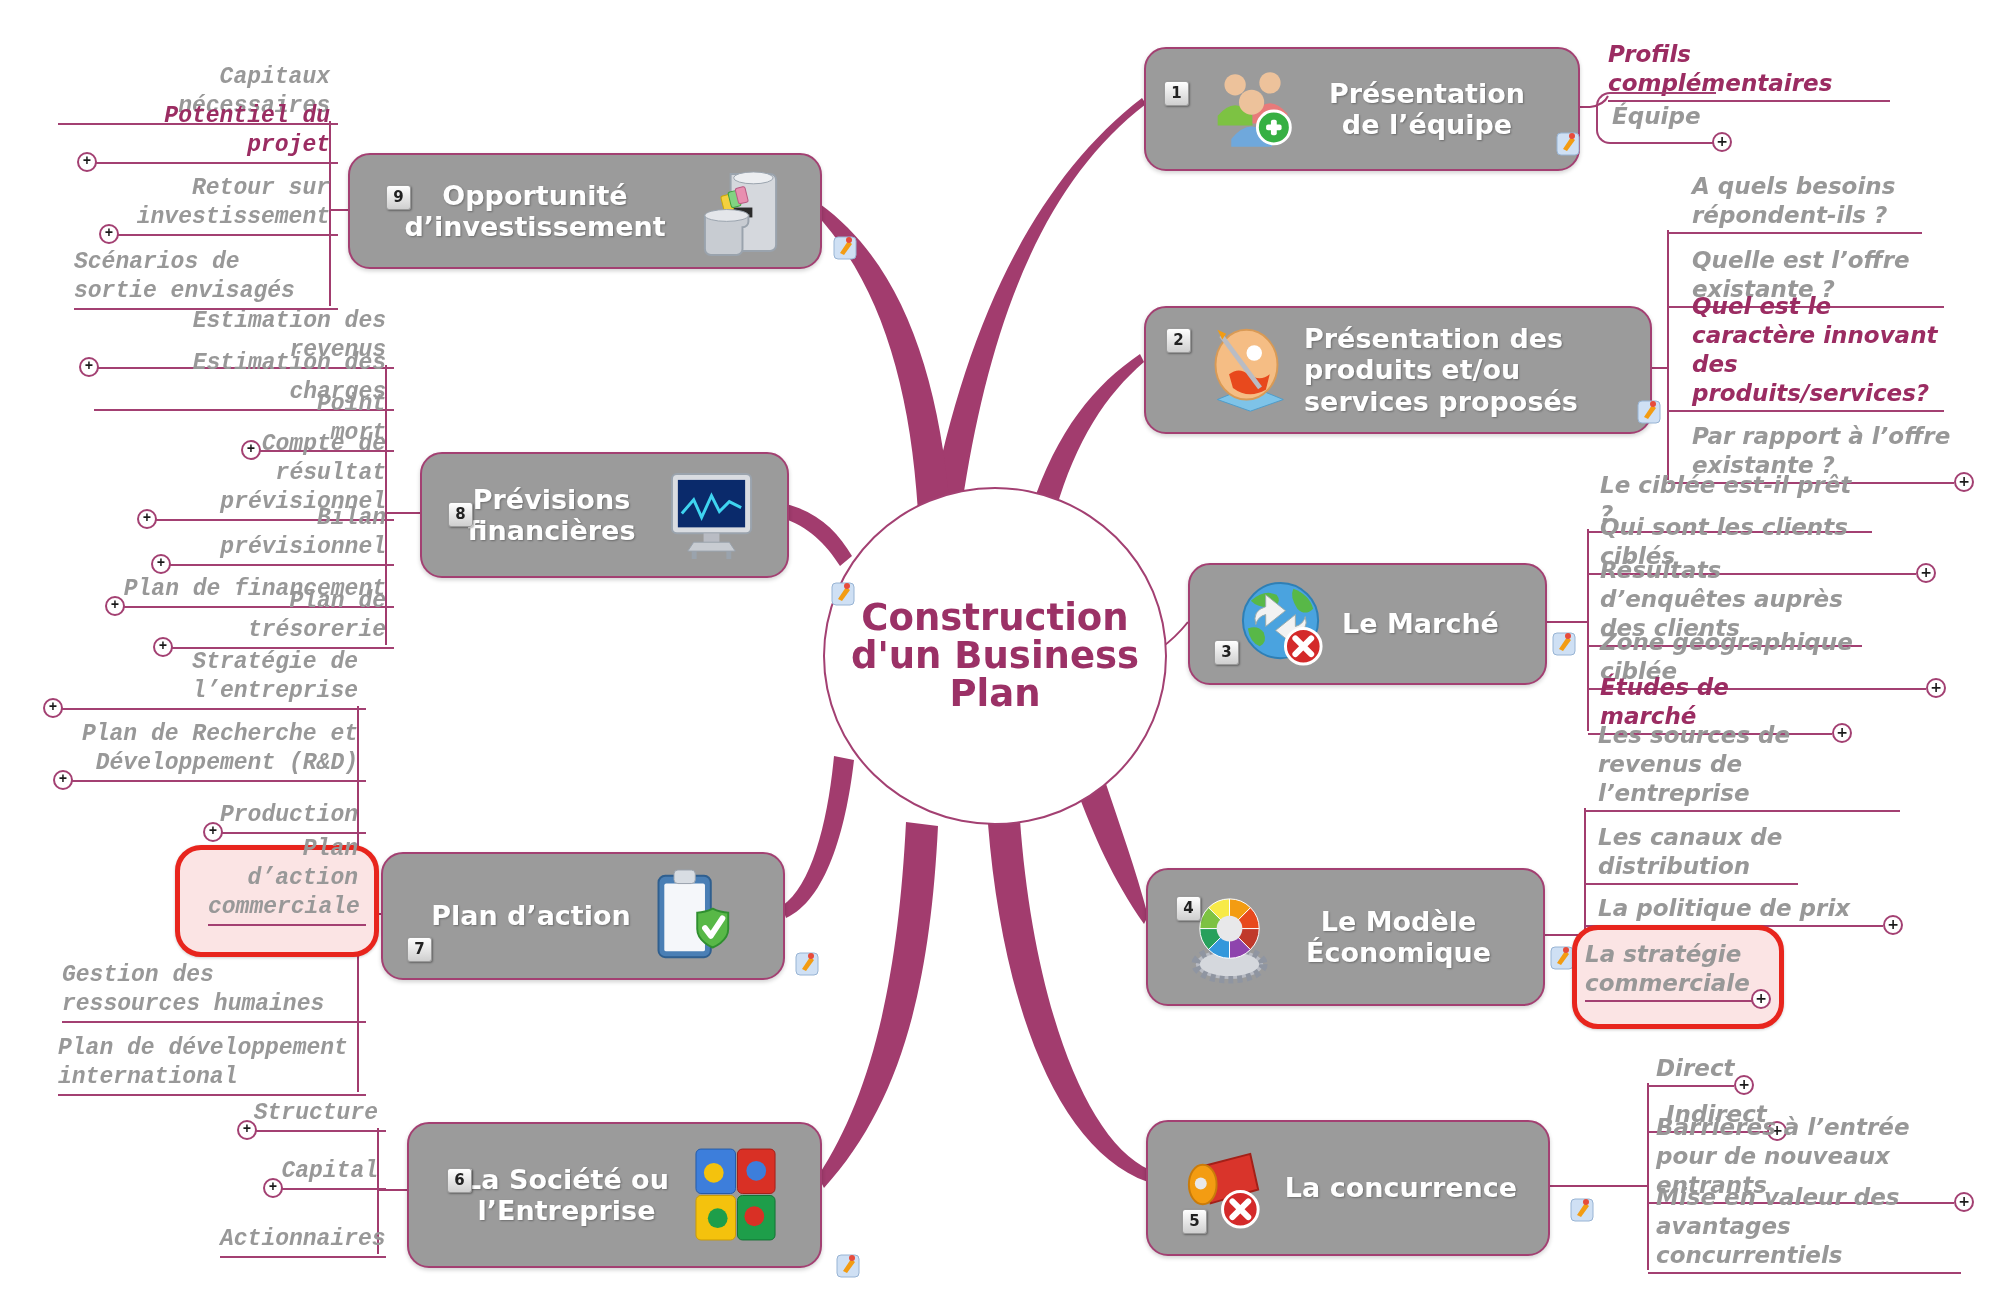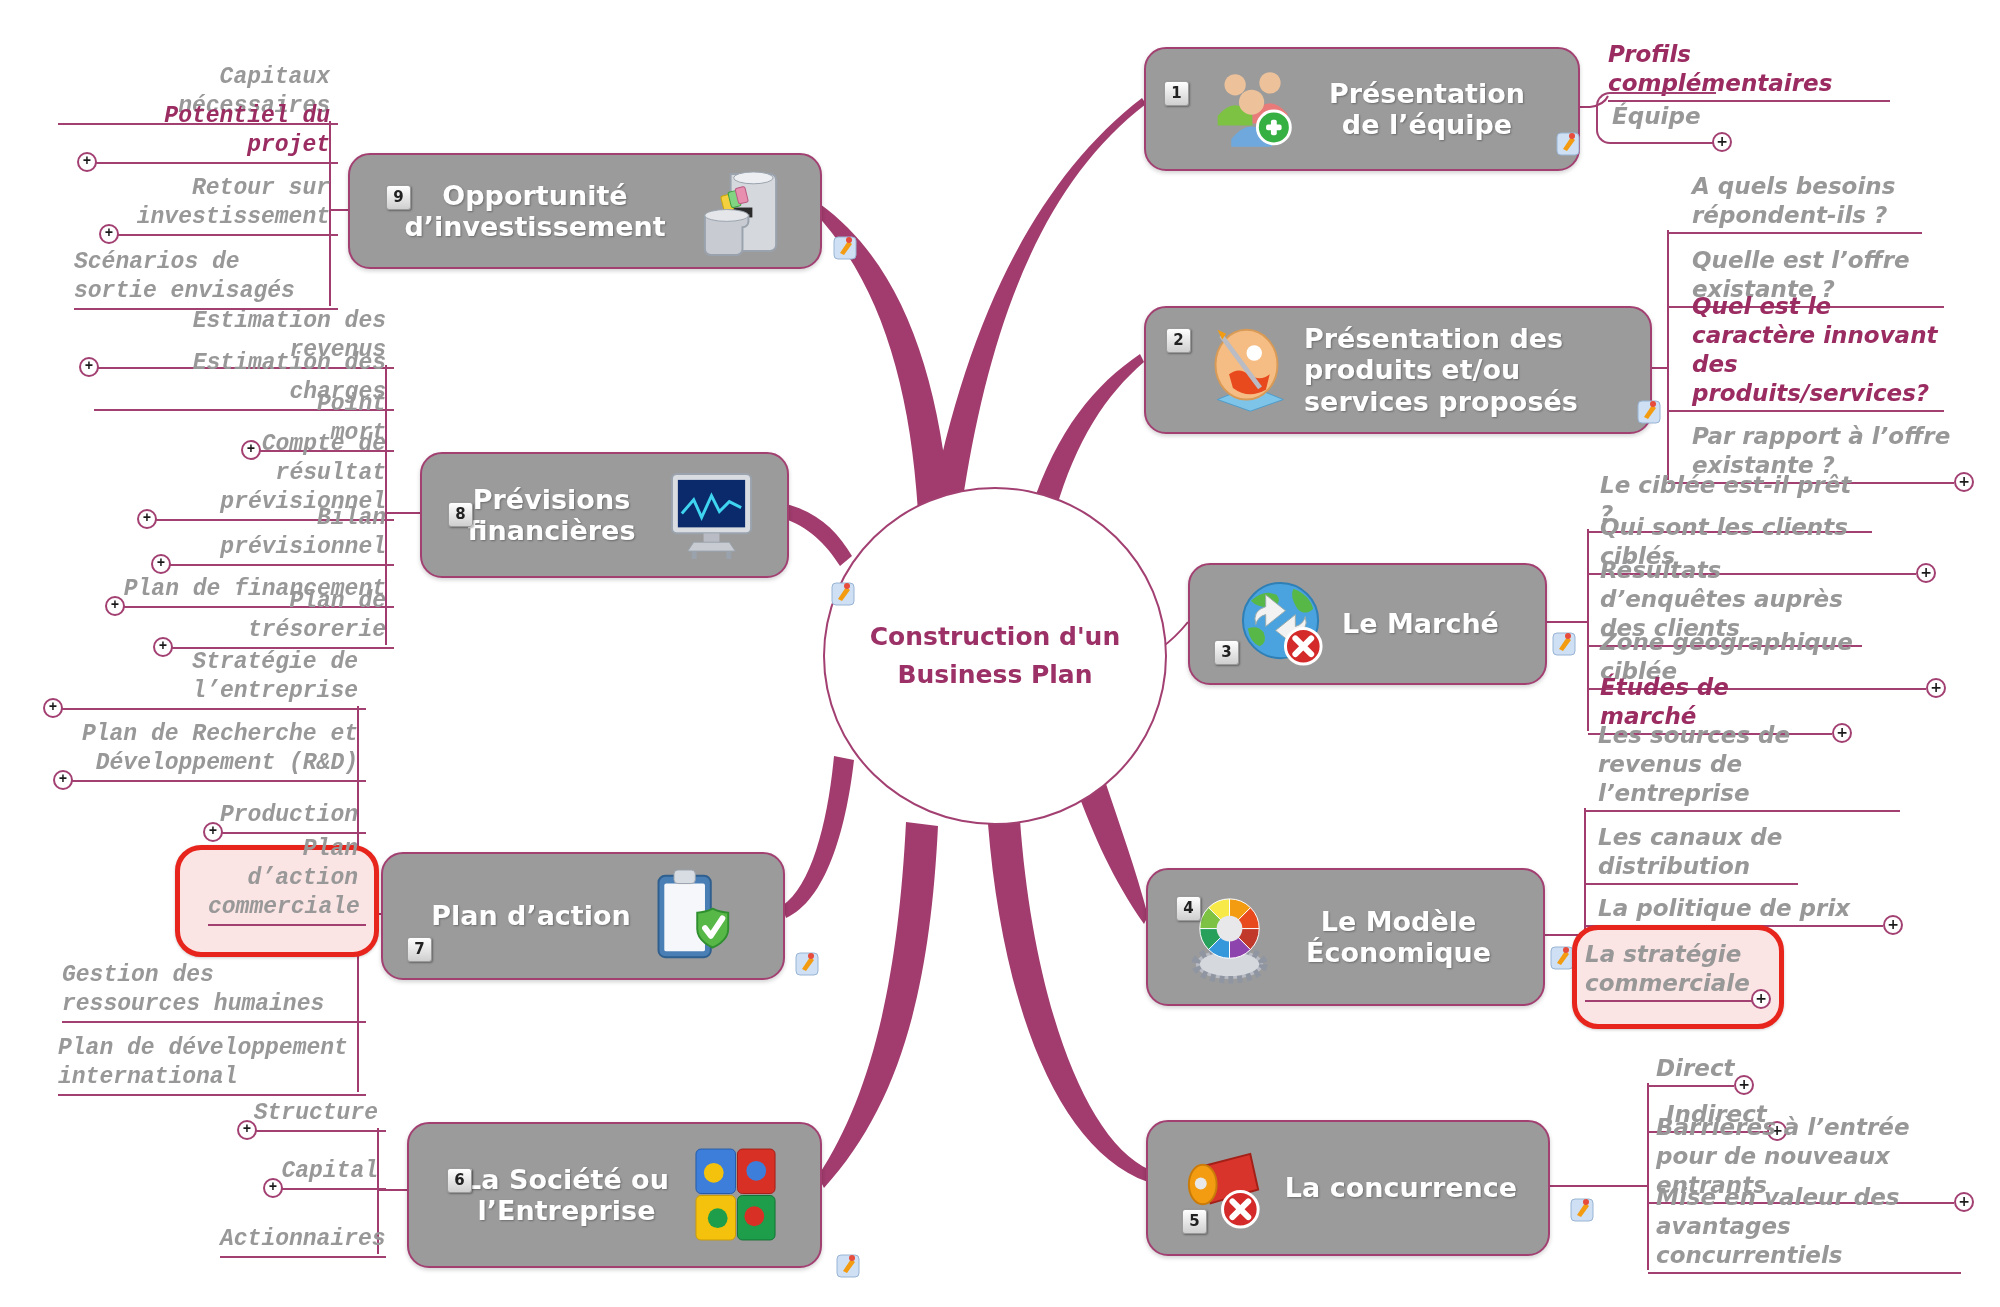--- a/index.html
+++ b/index.html
@@ -25,21 +25,21 @@
         line-height:15px;text-align:center;}
   .plus.pr{right:-20px;bottom:-10px;}
   .plus.pl{left:-9px;bottom:-10px;}
   .bracket{border:2px solid #a34072;border-right:none;border-radius:14px 0 0 14px;
            padding-left:14px;padding-bottom:4px;justify-content:center;}
   .hl{position:absolute;border:5px solid #e8251d;border-radius:26px;background:#fbe4e4;
       box-shadow:0 1px 3px rgba(0,0,0,.2);}
   .note{position:absolute;}
   .center-circle{position:absolute;background:#fff;border:2px solid #a34072;border-radius:50%;
         display:flex;align-items:center;justify-content:center;}
-  .center-title{width:300px;text-align:center;font-size:25px;line-height:38px;
+  .center-title{width:300px;text-align:center;font-size:37px;line-height:38px;
         font-weight:bold;color:#9b3166;}
 </style>
 </head>
 <body>
 
 <div id="canvas">
 
   <svg class="layer" width="2000" height="1307">
     <g fill="#a23c6e" stroke="none">
       <path d="M 1146,104 C 1040,185 988,330 962,505 L 930,512 C 965,325 1035,180 1142,98 Z"></path>

